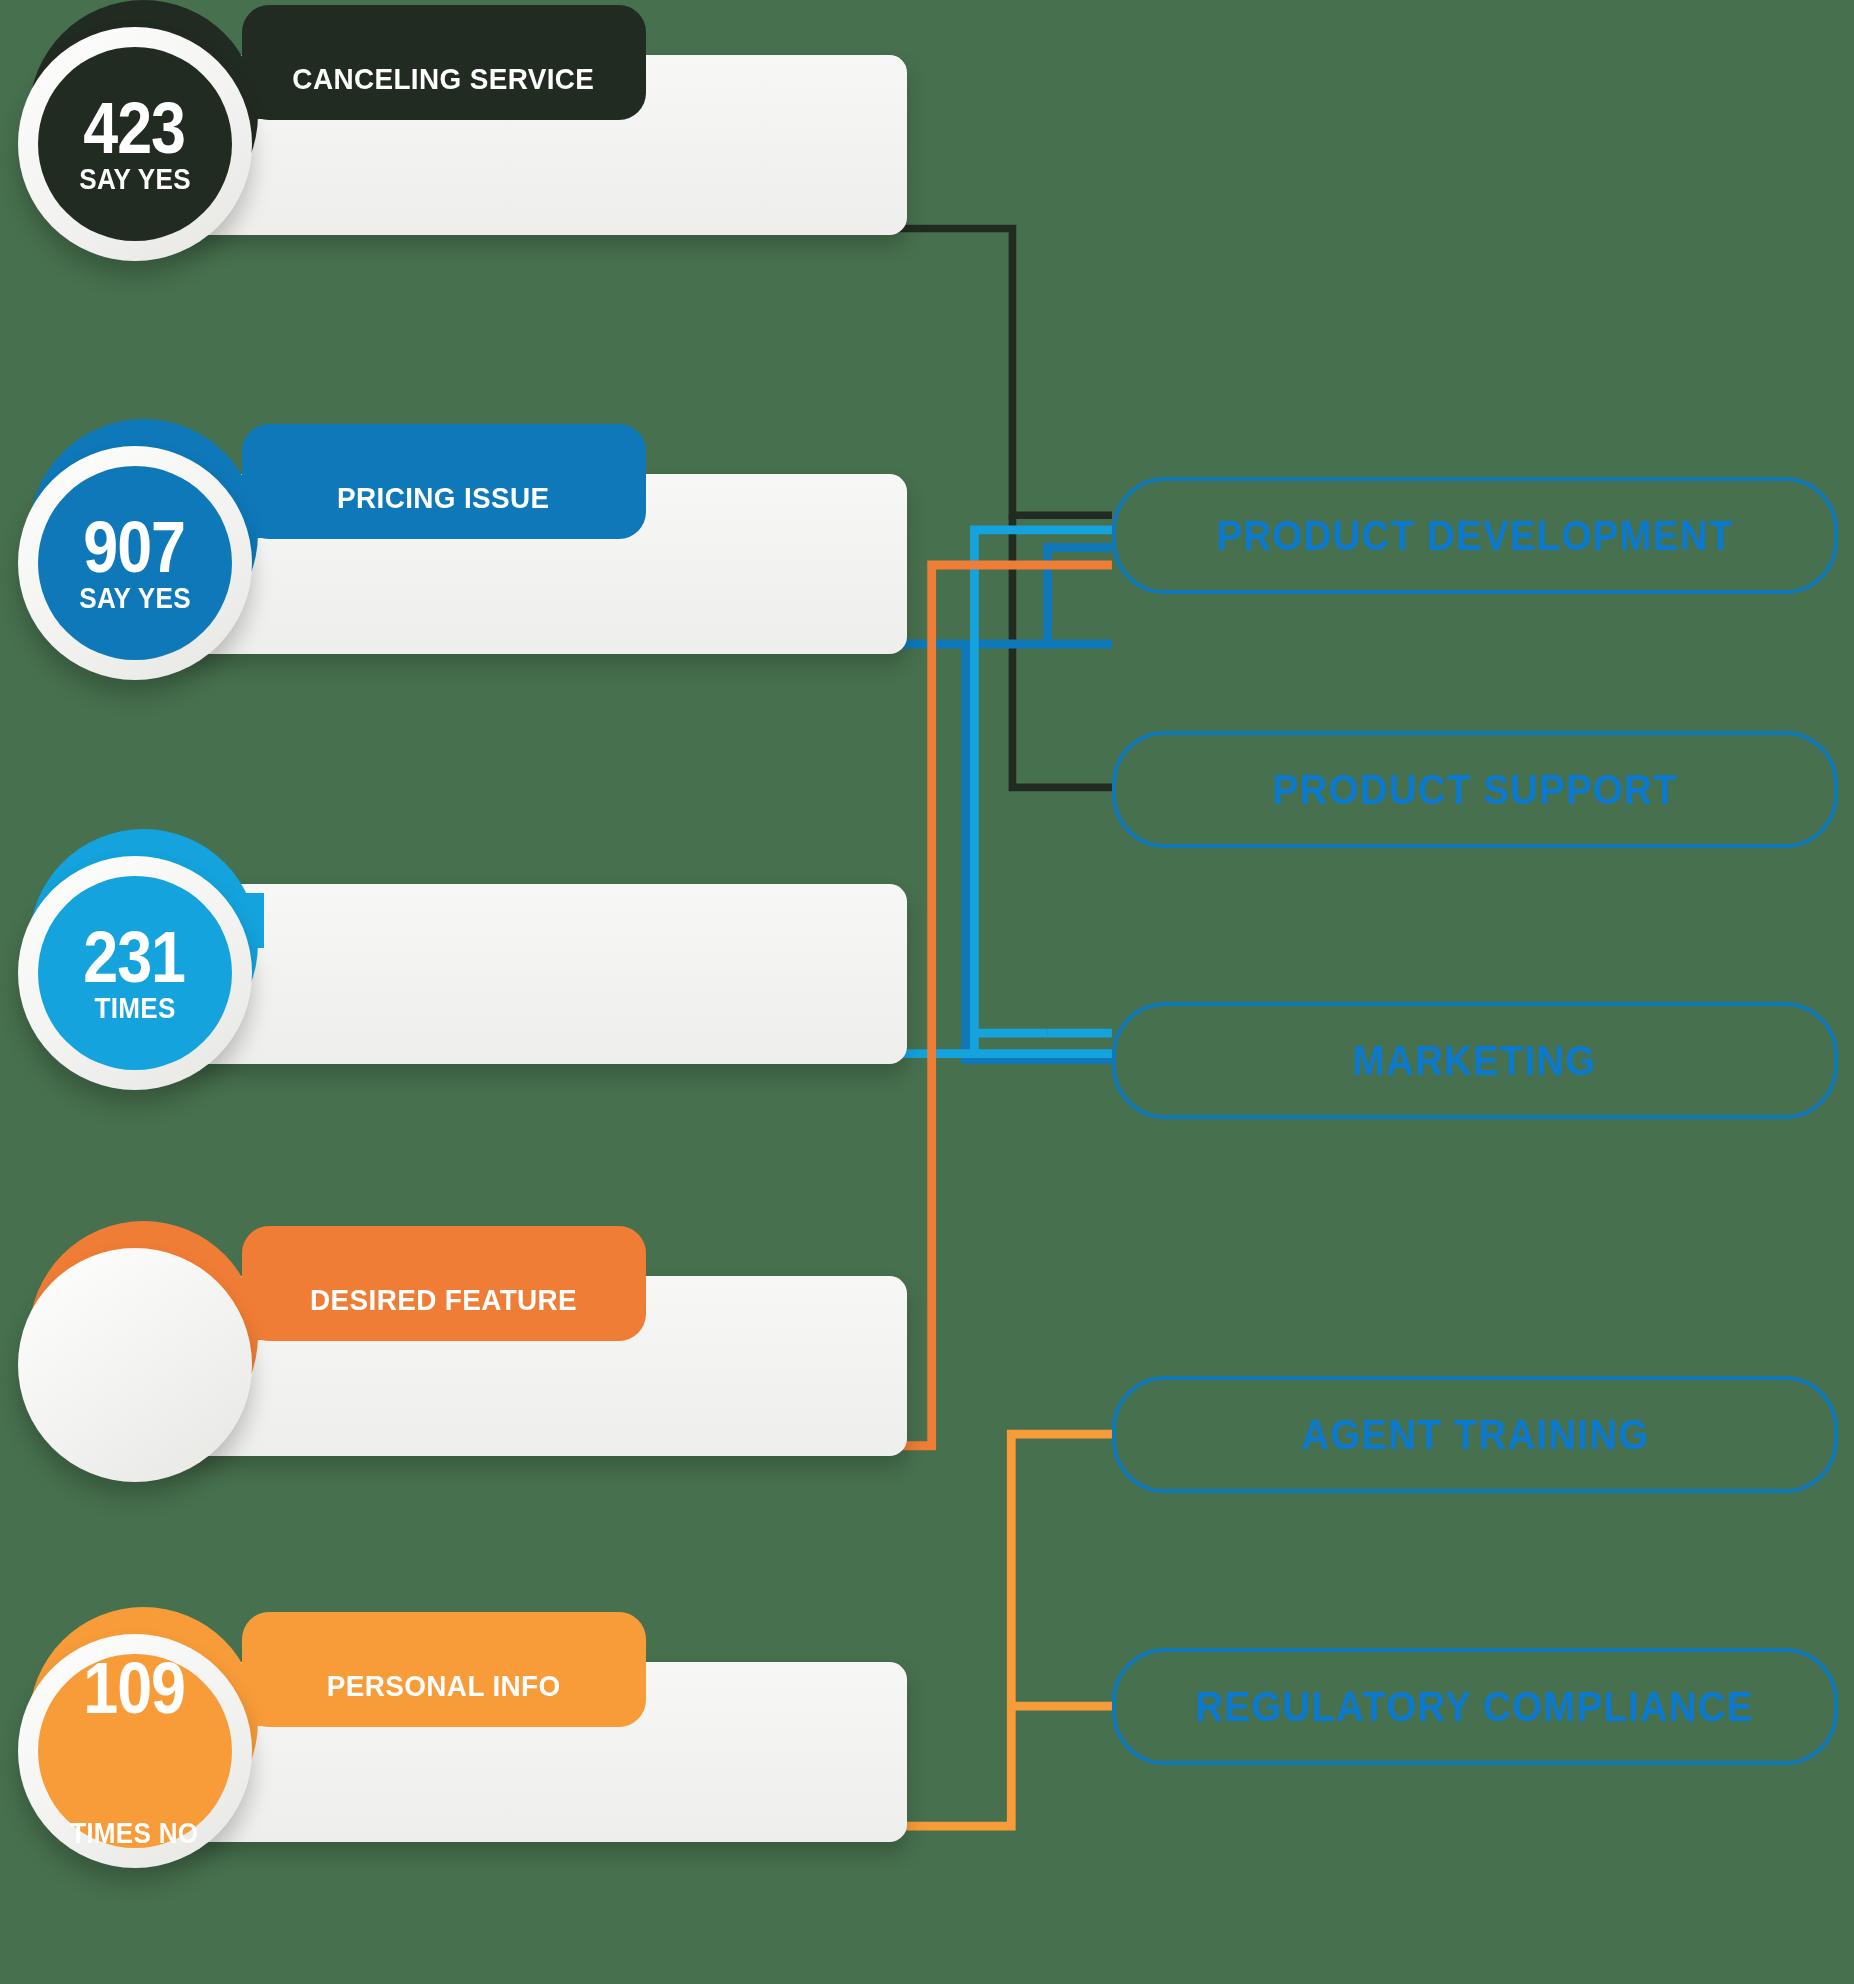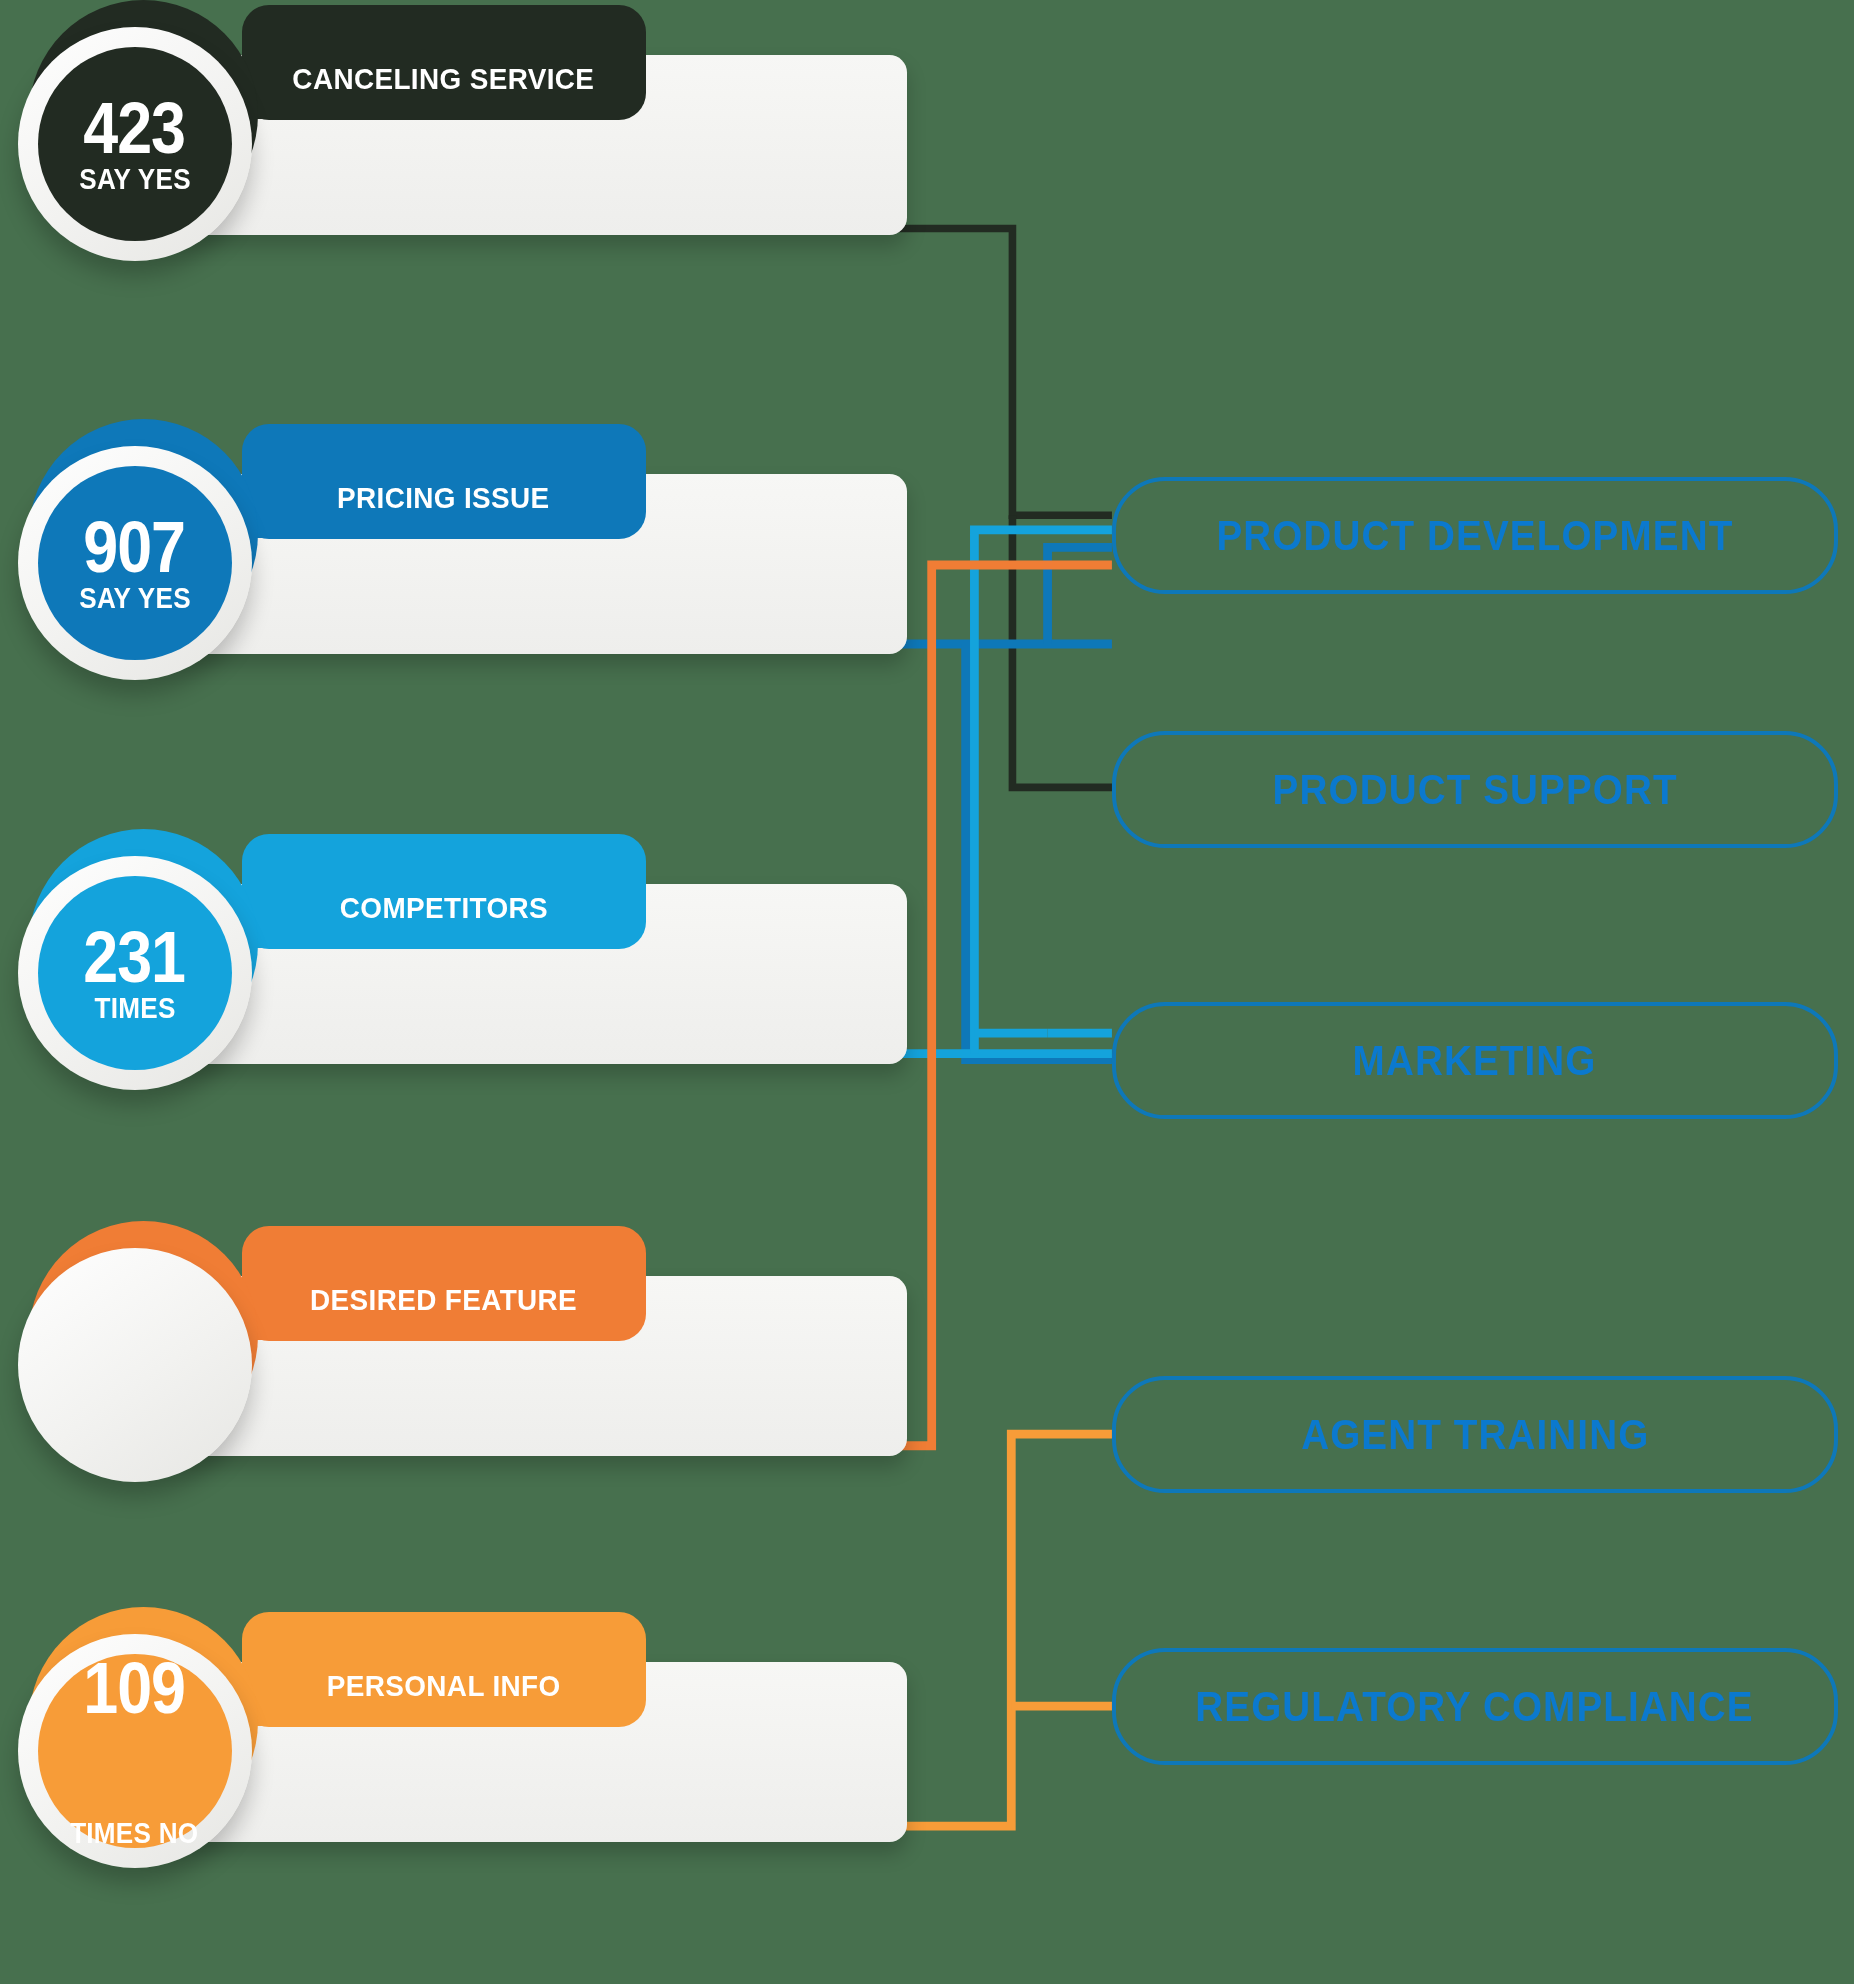--- a/index.html
+++ b/index.html
@@ -150,23 +150,20 @@
       <div class="disc-core" style="background:#0E78B9;">
         <div class="disc-num">907</div>
         <div class="disc-sub">SAY YES</div>
       </div>
     </div>
   </div>
 
   <div class="row" style="left:17.6px;top:843px;width:890px;height:328px;">
     <div class="card"></div>
     <div class="chip-stub" style="background:#14A3DC;"></div>
-    <div class="chip" style="background:#14A3DC;width:404px;">
-      <span class="chip-label">COMPETITORS</span>
-    </div>
     <div class="qtext" style="top:103px;">
       <span>Was a competitor mentioned?</span><b></b><span></span>
     </div>
     <div class="disc-wrap">
       <div class="disc-back" style="background:#14A3DC;"></div>
       <div class="disc-halo"></div>
       <div class="disc-core" style="background:#14A3DC;">
         <div class="disc-num">231</div>
         <div class="disc-sub">TIMES</div>
       </div>

